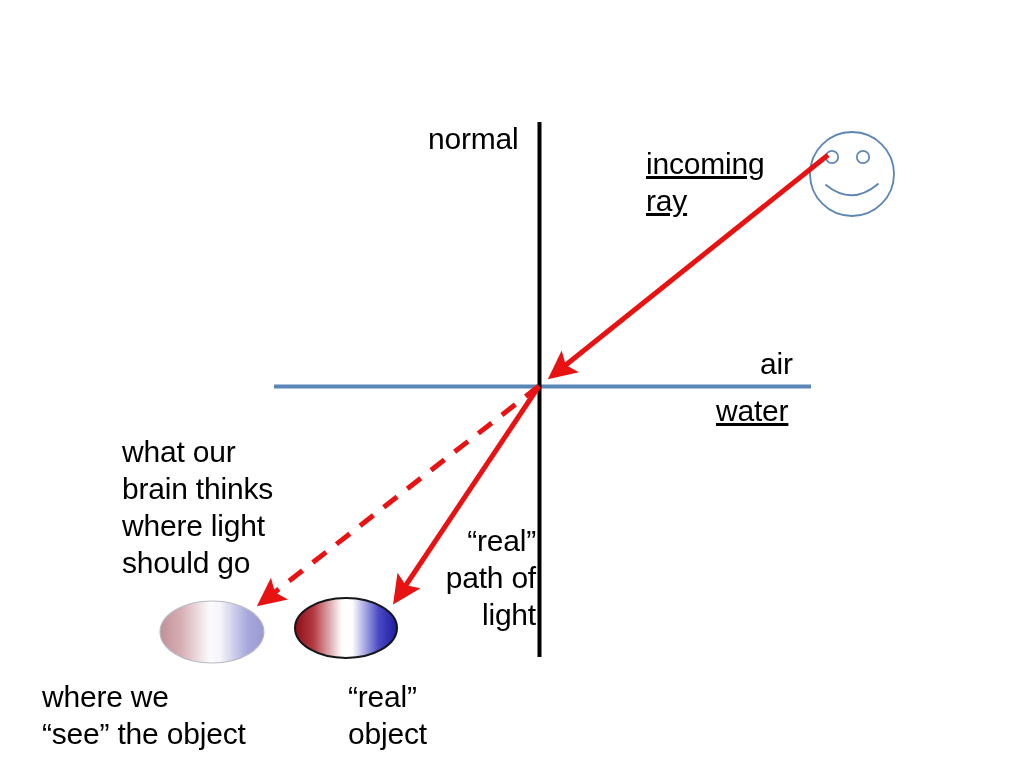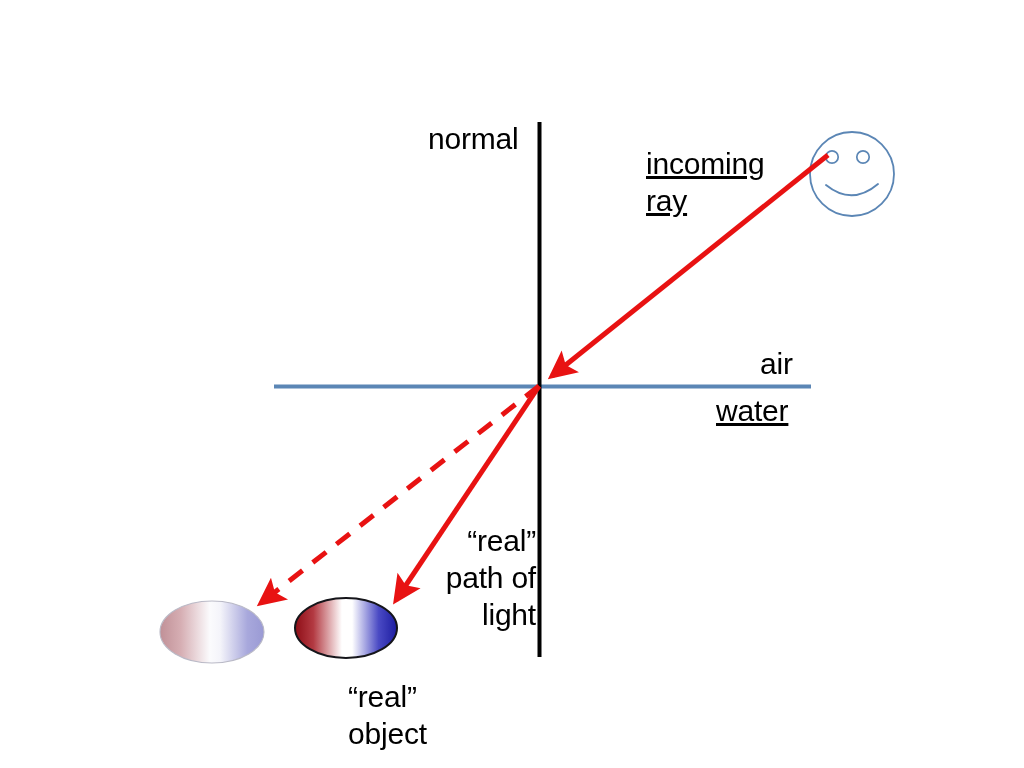--- a/index.html
+++ b/index.html
@@ -102,22 +102,28 @@
 
   <div class="label left-align" id="label-normal">normal</div>
 
   <div class="label left-align" id="label-incoming-ray">incoming
 ray</div>
 
   <div class="label left-align" id="label-air">air</div>
 
   <div class="label left-align" id="label-water">water</div>
 
+  <div class="label left-align" id="label-brain">what our
+brain thinks
+where light
+should go</div>
 
   <div class="label right-align" id="label-real-path">“real”
 path of
 light</div>
 
+  <div class="label left-align" id="label-see-object">where we
+“see” the object</div>
 
   <div class="label left-align" id="label-real-object">“real”
 object</div>
 
 </div>
 
 </body></html>

